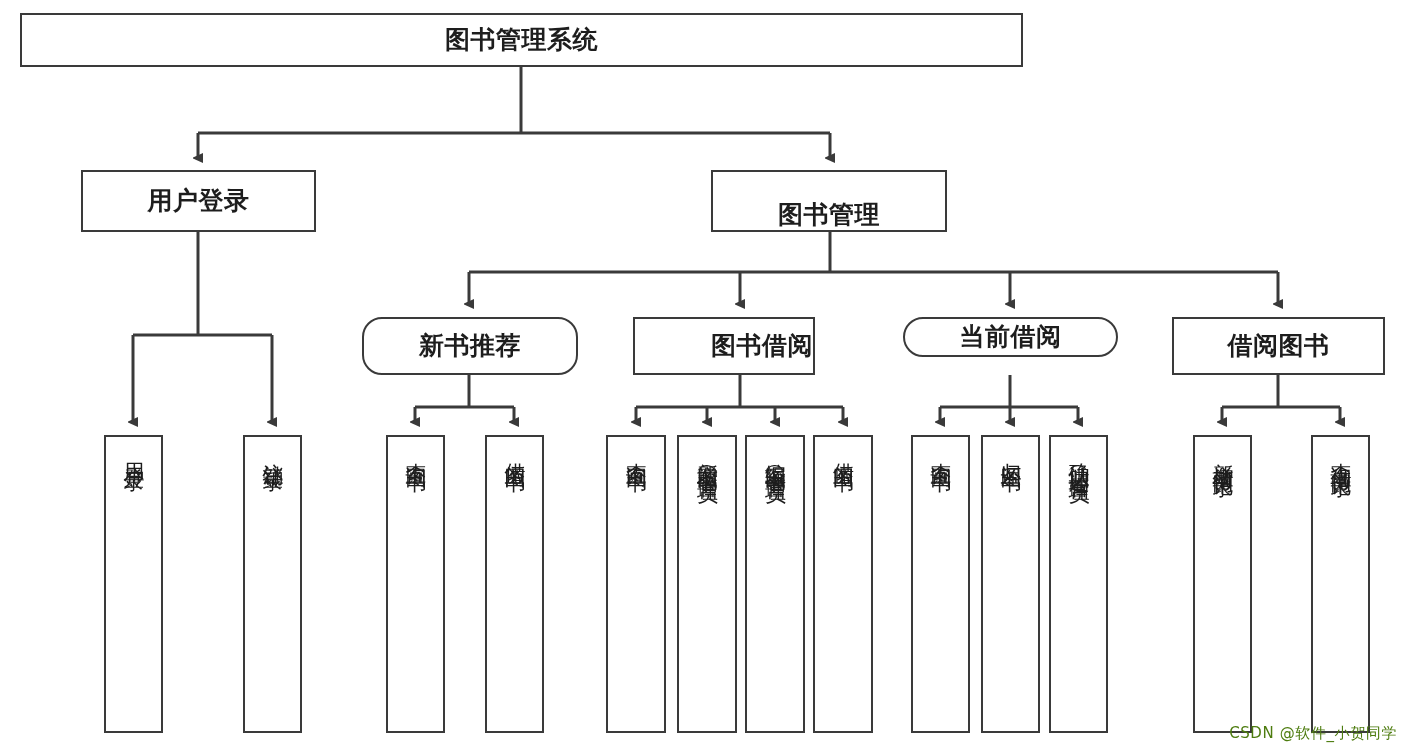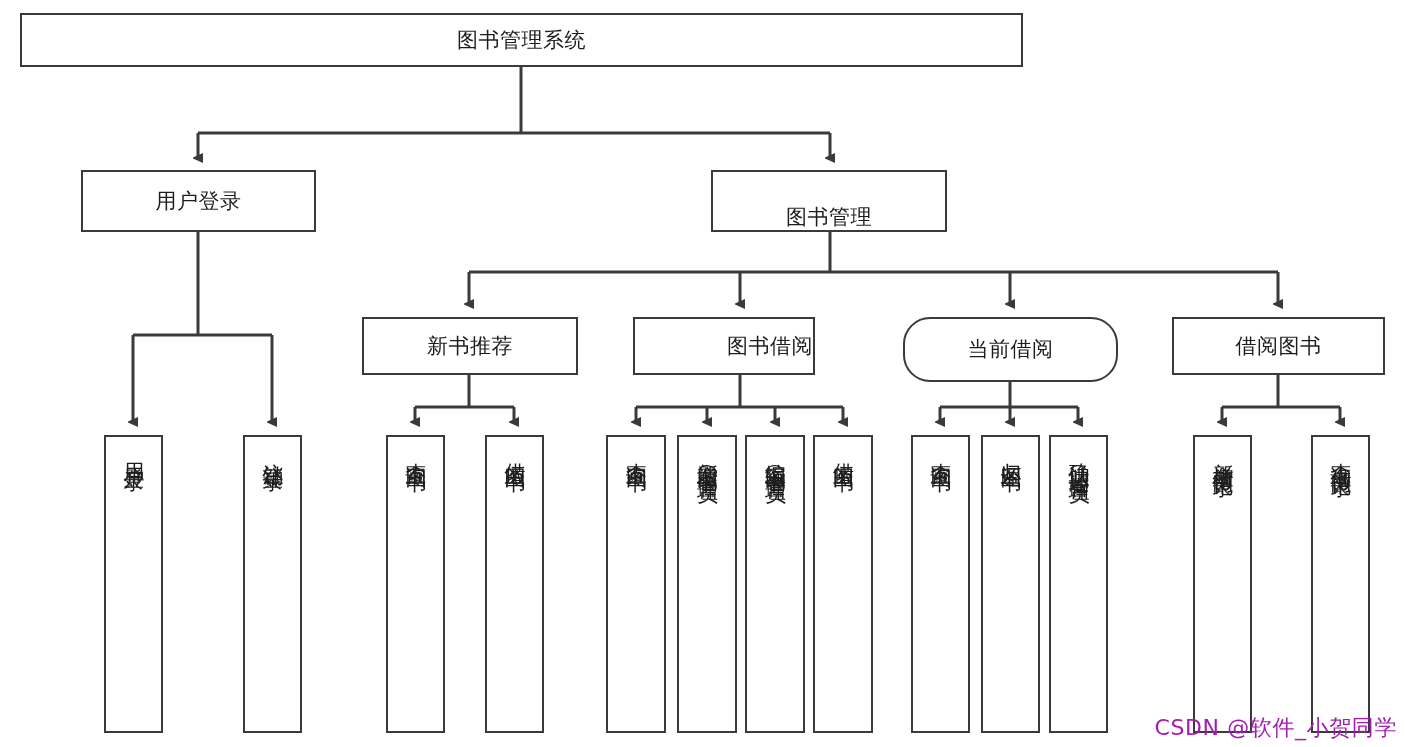--- a/index.html
+++ b/index.html
@@ -35,39 +35,40 @@
     color: #1d1d1d;
   }
   .node .label {
     display: block;
     text-align: center;
     line-height: 1.26;
     letter-spacing: 0.5px;
     white-space: nowrap;
   }
   .node.horizontal .label {
-    font-size: 21px;
+    font-size: 25px;
+    font-weight: bold;
   }
   .node.vertical {
     align-items: flex-start;
     padding-top: 9px;
   }
   .node.vertical .label {
     writing-mode: vertical-rl;
     text-orientation: upright;
     font-size: 21px;
     letter-spacing: 3px;
     line-height: 1;
   }
   #watermark {
     position: absolute;
     right: 8px;
     bottom: 4px;
-    font-size: 22px;
-    color: #a21caf;
+    font-size: 15px;
+    color: #4d7c0f;
     letter-spacing: 0.6px;
     white-space: nowrap;
     pointer-events: none;
   }
 </style>
 </head>
 <body>
 
 <div id="diagram-root">
 
@@ -125,27 +126,27 @@
     <span class="label">图书管理系统</span>
   </div>
 
   <div class="node horizontal" style="left:81px; top:170px; width:235px; height:62px;">
     <span class="label">用户登录</span>
   </div>
   <div class="node horizontal" style="left:711px; top:170px; width:236px; height:62px;align-items:flex-end;">
     <span class="label">图书管理</span>
   </div>
 
-  <div class="node horizontal" style="left:362px; top:317px; width:216px; height:58px;">
+  <div class="node horizontal" style="left:362px; top:317px; width:216px; height:58px;border-radius:20px;">
     <span class="label">新书推荐</span>
   </div>
   <div class="node horizontal" style="left:633px; top:317px; width:182px; height:58px;justify-content:flex-end;">
     <span class="label">图书借阅</span>
   </div>
-  <div class="node horizontal" style="left:903px; top:317px; width:215px; height:65px;border-radius:27px;">
+  <div class="node horizontal" style="left:903px; top:317px; width:215px; height:40px;border-radius:27px;">
     <span class="label">当前借阅</span>
   </div>
   <div class="node horizontal" style="left:1172px; top:317px; width:213px; height:58px;">
     <span class="label">借阅图书</span>
   </div>
 
   <div class="node vertical" style="left:104px; top:435px; width:59px; height:298px;">
     <span class="label">用户登录</span>
   </div>
   <div class="node vertical" style="left:243px; top:435px; width:59px; height:298px;">

